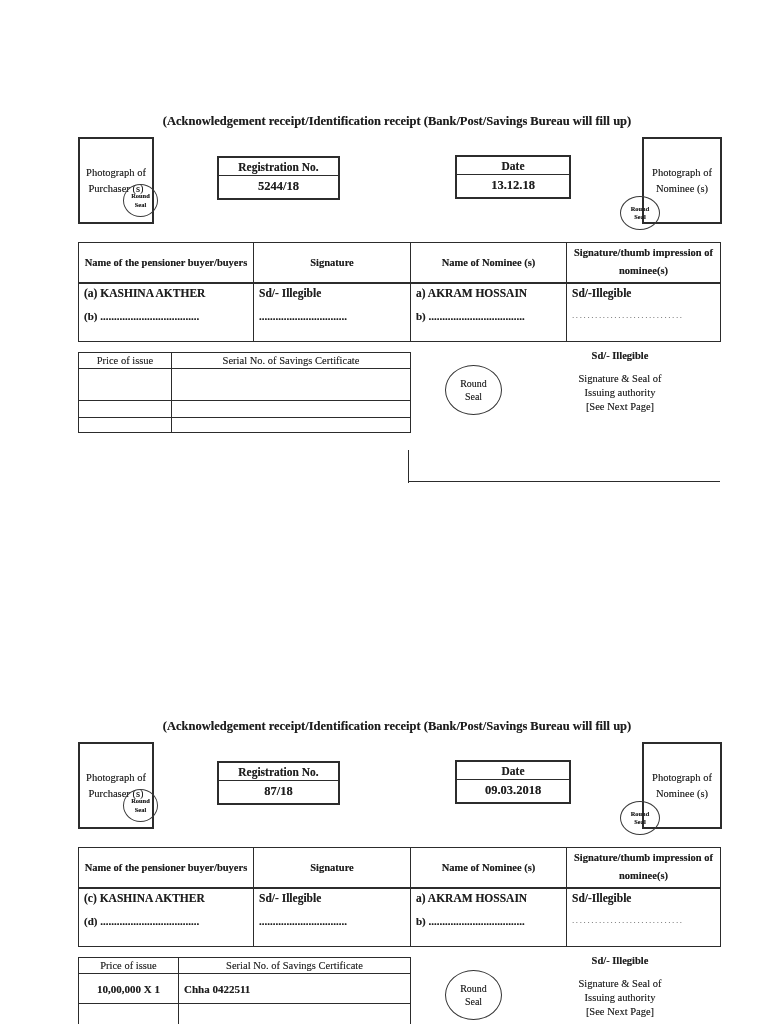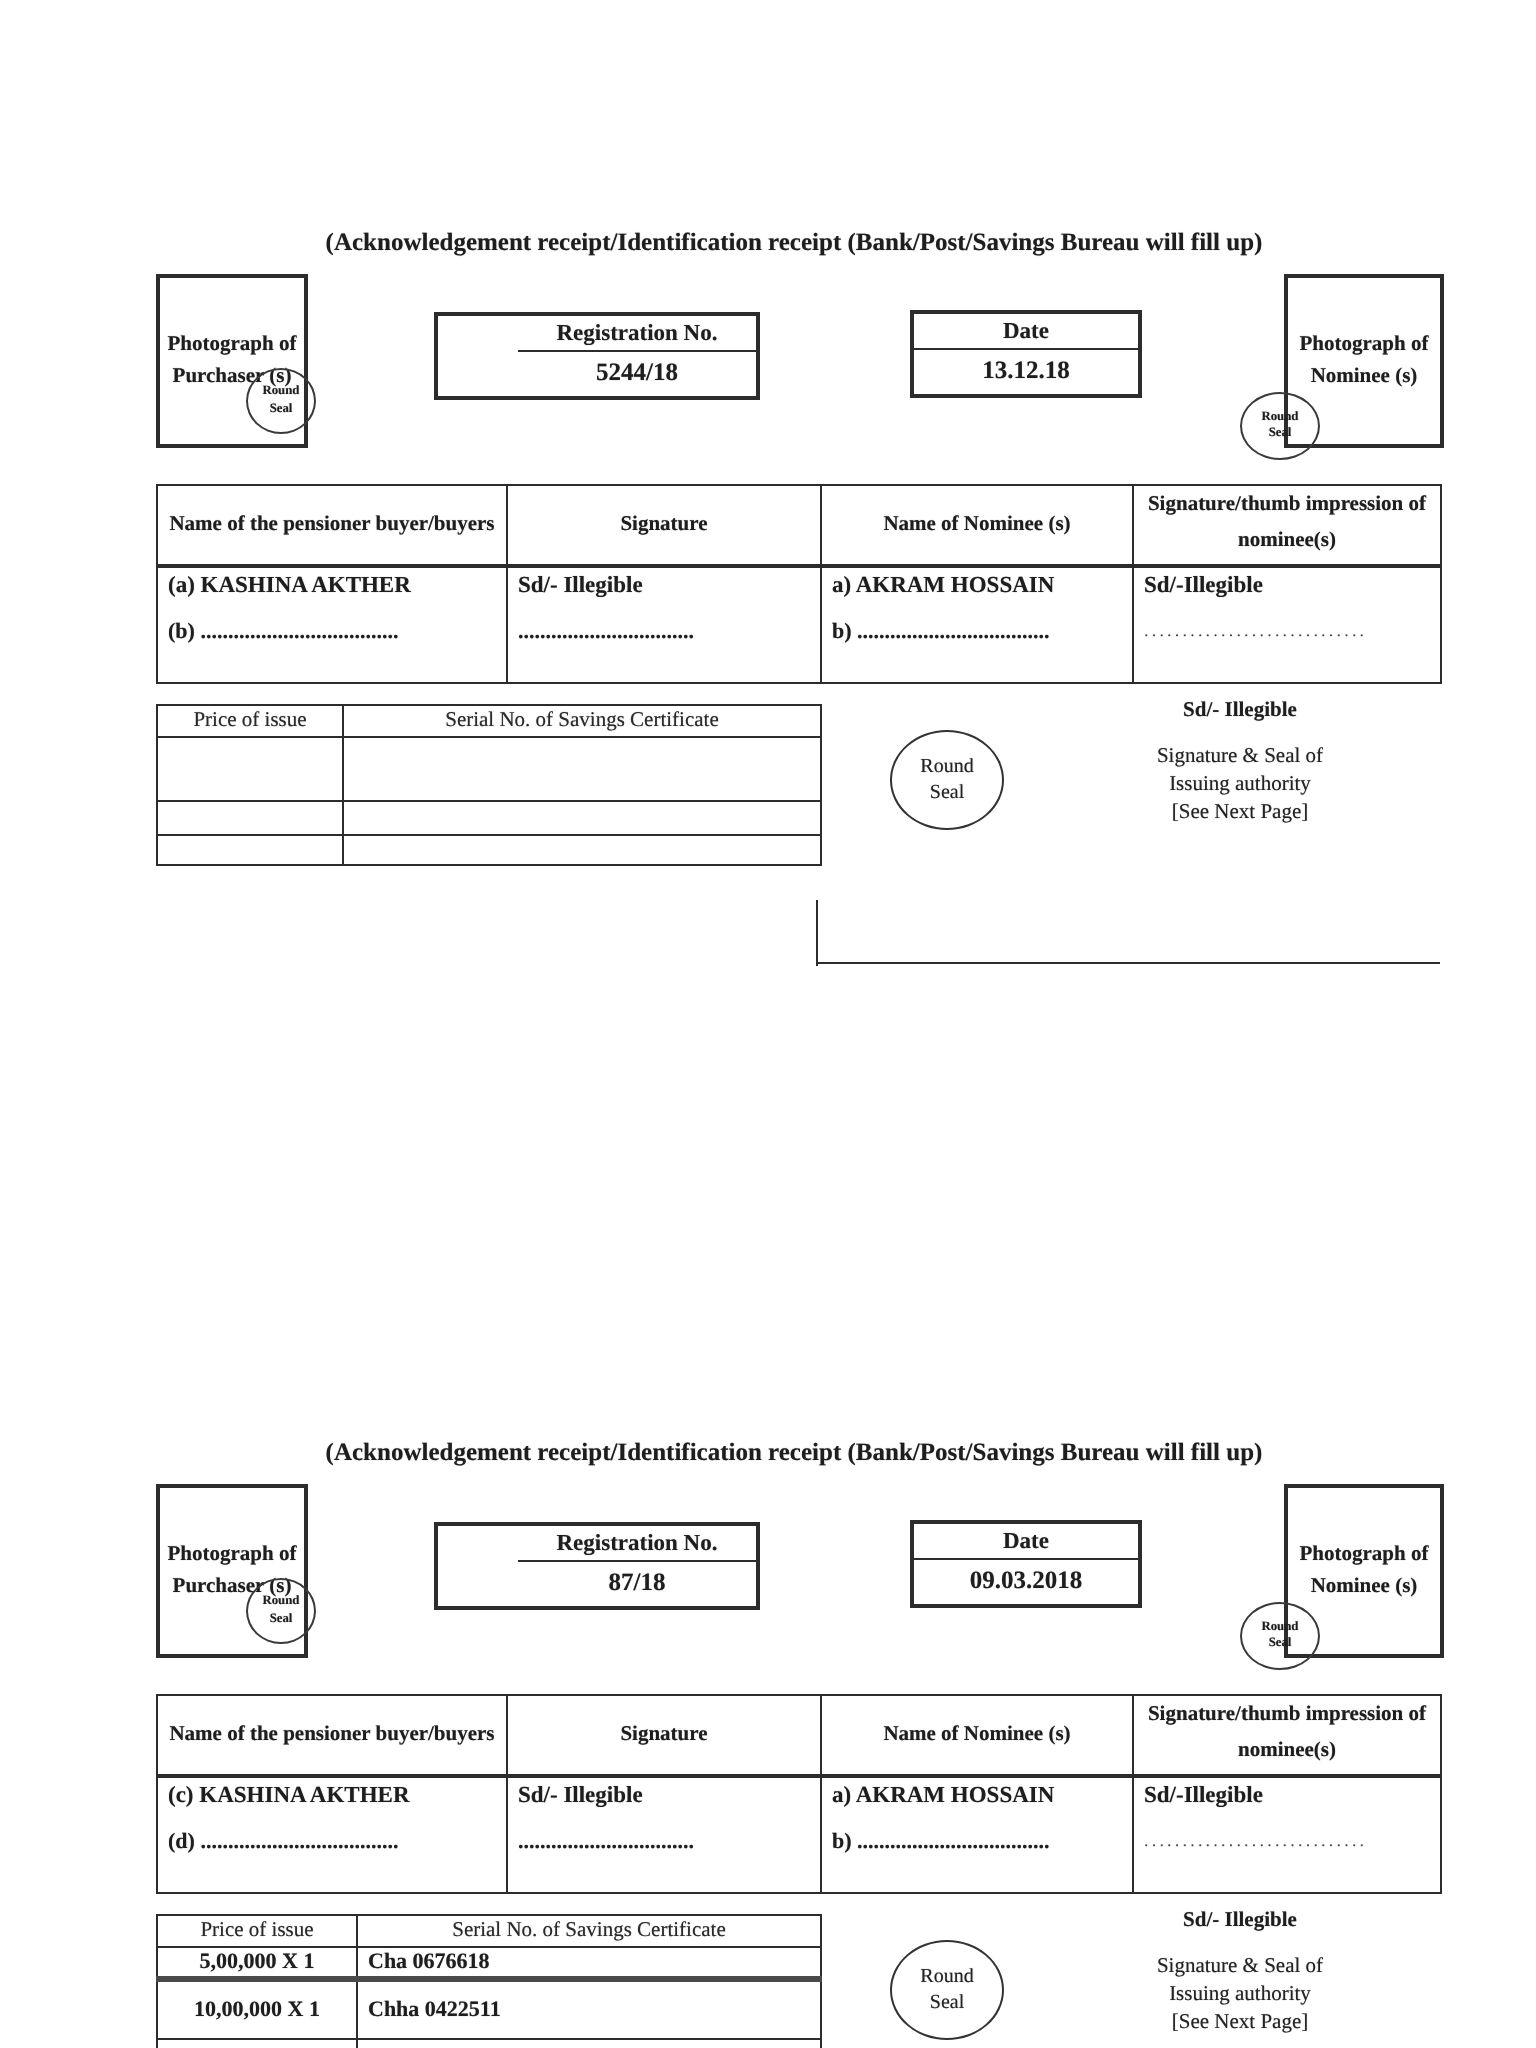--- a/index.html
+++ b/index.html
@@ -17,35 +17,35 @@
   #r2 { top:605px; }
 
   .title {
     position:absolute; top:114px; left:26px; width:742px;
     text-align:center; font-weight:bold; font-size:12.5px;
   }
 
   .photo-box {
     position:absolute; border:2px solid #2c2c2c;
     display:flex; align-items:center; justify-content:center;
-    text-align:center; font-weight:bold; font-size:10.5px; line-height:1.45;
+    text-align:center; font-weight:normal; font-size:10.5px; line-height:1.45;
   }
   .photo-purchaser { left:78px; top:137px; width:72px; height:83px; }
   .photo-nominee  { left:642px; top:137px; width:76px; height:83px; }
 
   .corner-seal {
     position:absolute; border:1px solid #3a3a3a; border-radius:50%;
     display:flex; flex-direction:column; align-items:center; justify-content:center;
     font-size:6.4px; font-weight:bold; line-height:1.3; background:transparent;
   }
   .seal-purchaser { left:123px; top:184px; width:33px; height:31px; }
   .seal-nominee  { left:620px; top:196px; width:38px; height:32px; }
 
   .field-box { position:absolute; border:2px solid #2c2c2c; text-align:center; background:#fff; }
-  .reg-box  { left:217px; top:156px; width:119px;padding-left:40px; }
+  .reg-box  { left:217px; top:156px; width:119px; }
   .date-box { left:455px; top:155px; width:112px; }
   .field-label { font-weight:bold; font-size:11.5px; border-bottom:1.8px solid #2c2c2c; padding:3px 0 2px; }
   .field-value { font-weight:bold; font-size:12.5px; padding:3px 0 4px; }
 
   table { border-collapse:collapse; table-layout:fixed; }
   .name-table { position:absolute; left:78px; top:242px; width:642px; }
   .name-table th, .name-table td { border:1.9px solid #2c2c2c; }
   .name-table th {
     height:33px; font-size:10.5px; font-weight:bold; text-align:center;
     vertical-align:middle; padding:1px 5px; border-bottom:2.6px solid #2c2c2c;margin-left:30px;
@@ -261,24 +261,20 @@
   <table class="price-table">
     <colgroup>
         <col style="width:100px">
         <col style="width:232px">
       </colgroup>
     <tbody>
         <tr class="price-head">
       <td>Price of issue</td>
       <td>Serial No. of Savings Certificate</td>
     </tr>
-    <tr class="price-data thick-bottom" style="height:16px">
-      <td>5,00,000 X 1</td>
-      <td>Cha 0676618</td>
-    </tr>
     <tr class="price-data" style="height:30px">
       <td>10,00,000 X 1</td>
       <td>Chha 0422511</td>
     </tr>
     <tr style="height:30px">
           <td></td>
           <td></td>
         </tr>
   </tbody>
     </table>

